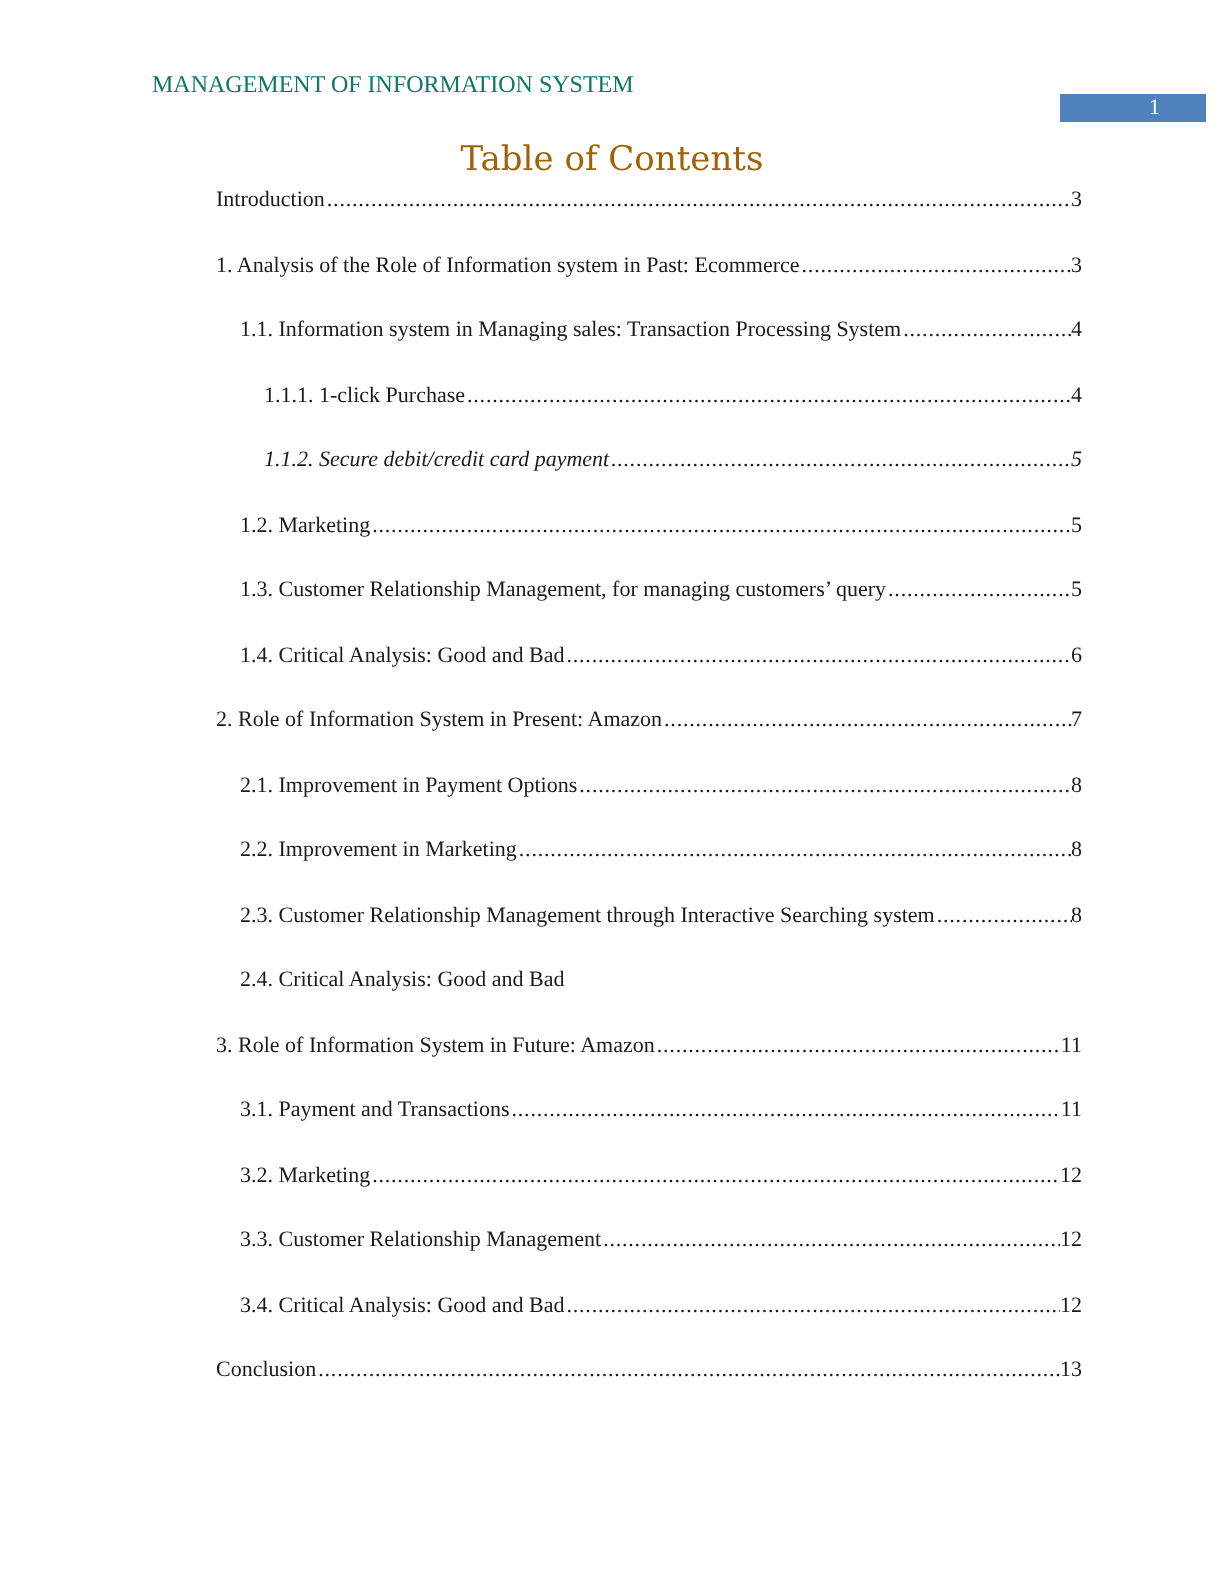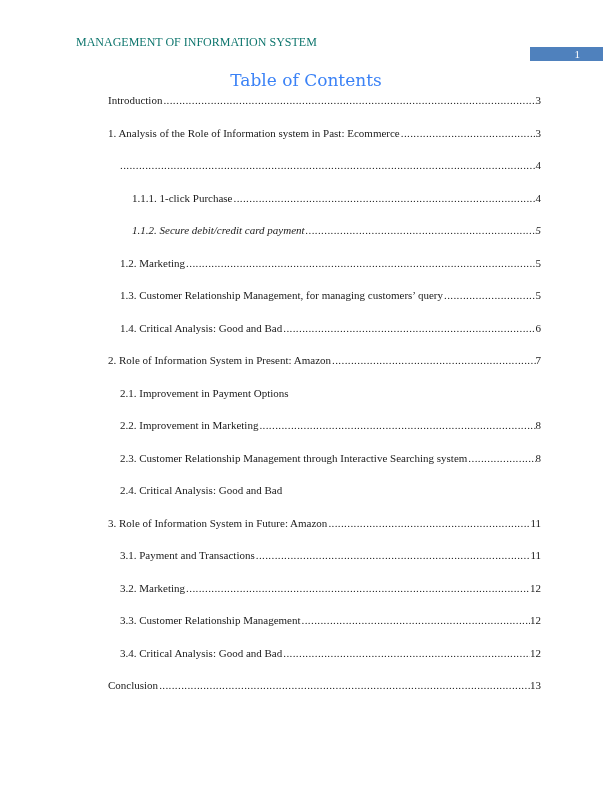--- a/index.html
+++ b/index.html
@@ -38,21 +38,21 @@
       padding-right: 23px;
     }
     .toc-title {
       position: absolute;
       left: 0;
       width: 612px;
       top: 70px;
       text-align: center;
       font-family: "DejaVu Serif", serif;
       font-size: 17px;
-      color: #3b82f6;
+      color: #a16207;
     }
     .toc {
       position: absolute;
       left: 108px;
       top: 92px;
       width: 433px;
     }
     .toc-entry {
       position: absolute;
       height: 16px;
@@ -95,20 +95,21 @@
     <span class="label">Introduction</span>
     <span class="leader"></span>
     <span class="page">3</span>
   </div>
   <div class="toc-entry" style="top:32.5px;left:0px;width:433px;">
     <span class="label">1. Analysis of the Role of Information system in Past: Ecommerce</span>
     <span class="leader"></span>
     <span class="page">3</span>
   </div>
   <div class="toc-entry" style="top:65px;left:12px;width:421px;">
+    <span class="label">1.1. Information system in Managing sales: Transaction Processing System</span>
     <span class="leader"></span>
     <span class="page">4</span>
   </div>
   <div class="toc-entry" style="top:97.5px;left:24px;width:409px;">
     <span class="label">1.1.1. 1-click Purchase</span>
     <span class="leader"></span>
     <span class="page">4</span>
   </div>
   <div class="toc-entry" style="top:130px;left:24px;width:409px;font-style:italic;">
     <span class="label">1.1.2. Secure debit/credit card payment</span>
@@ -128,21 +129,21 @@
   <div class="toc-entry" style="top:227.5px;left:12px;width:421px;">
     <span class="label">1.4. Critical Analysis: Good and Bad</span>
     <span class="leader"></span>
     <span class="page">6</span>
   </div>
   <div class="toc-entry" style="top:260px;left:0px;width:433px;">
     <span class="label">2. Role of Information System in Present: Amazon</span>
     <span class="leader"></span>
     <span class="page">7</span>
   </div>
-  <div class="toc-entry" style="top:292.5px;left:12px;width:421px;flex-direction:column;">
+  <div class="toc-entry" style="top:292.5px;left:12px;width:421px;">
     <span class="label">2.1. Improvement in Payment Options</span>
     <span class="leader"></span>
     <span class="page">8</span>
   </div>
   <div class="toc-entry" style="top:325px;left:12px;width:421px;">
     <span class="label">2.2. Improvement in Marketing</span>
     <span class="leader"></span>
     <span class="page">8</span>
   </div>
   <div class="toc-entry" style="top:357.5px;left:12px;width:421px;">

